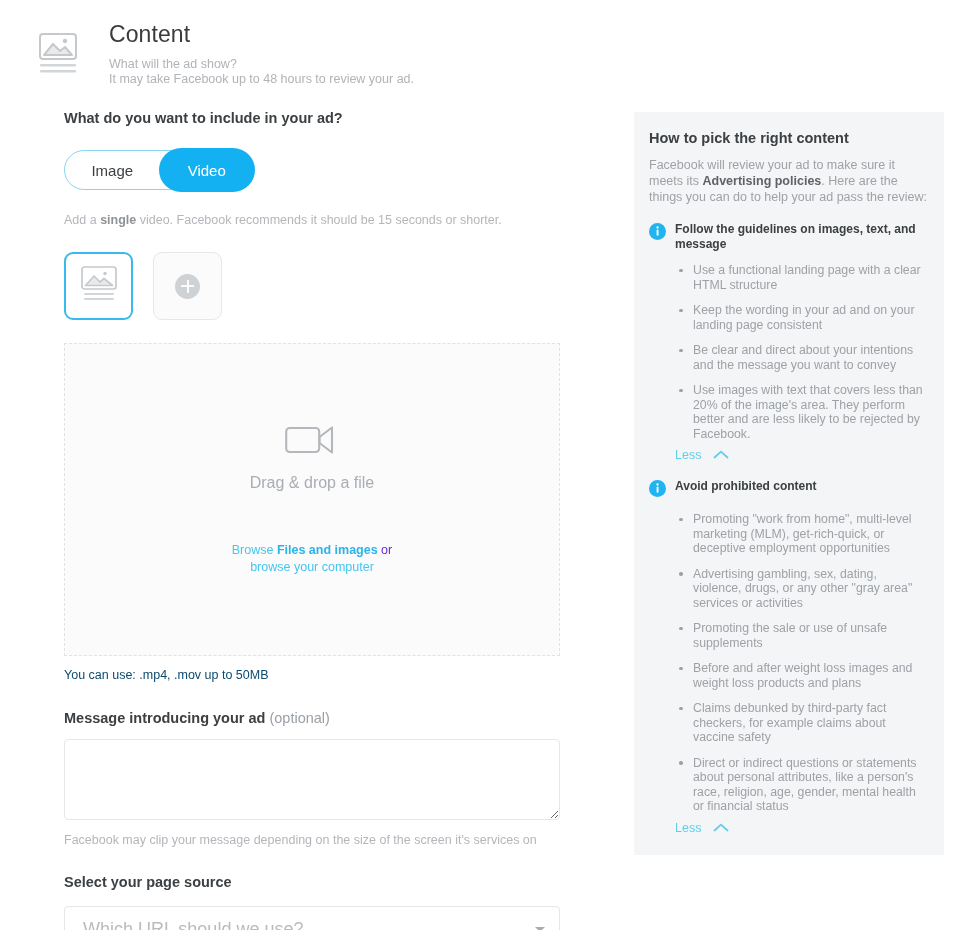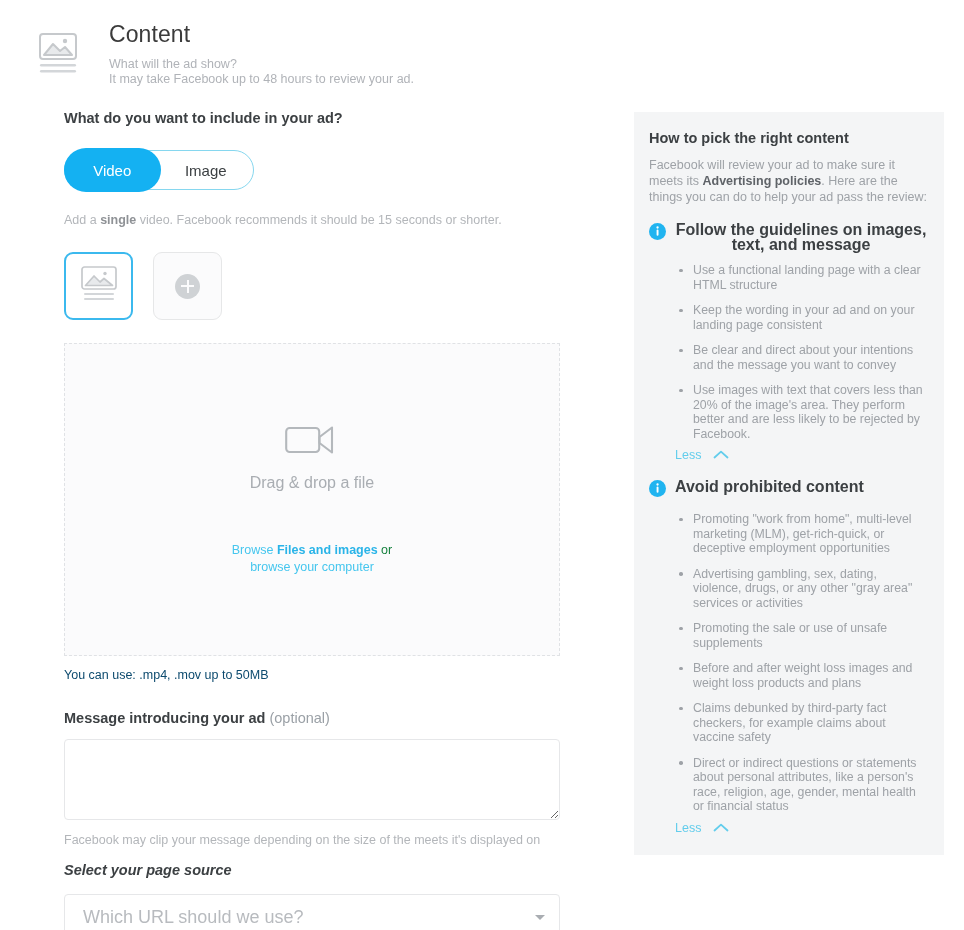--- a/index.html
+++ b/index.html
@@ -160,21 +160,21 @@
     font-weight: 400;
   }
   .dz-browse {
     margin-top: 50px;
     text-align: center;
     font-size: 12.5px;
     line-height: 17px;
     color: #45c6ee;
   }
   .dz-browse b { font-weight: 700; color: #2ab4e8; }
-  .dz-browse .gray { color: #15803d; }
+  .dz-browse .gray { color: #6d28d9; }
 
   .filetypes {
     margin-top: 12px;
     font-size: 12.5px;
     color: #0c4a6e;
   }
 
   .label-msg { margin-top: 26px; }
 
   .textarea {
@@ -185,21 +185,21 @@
     border-radius: 4px;
     background: #ffffff;
   }
   .textarea-note {
     margin-top: 8px;
     font-size: 12.5px;
     color: #b3b6ba;
     line-height: 16px;
   }
 
-  .label-src { margin-top: 12px; font-style: italic; }
+  .label-src { margin-top: 24px; }
 
   .select {
     margin-top: 14px;
     width: 496px;
     height: 47px;
     border: 1px solid #e6e7e9;
     border-radius: 4px;
     background: #ffffff;
     display: flex;
     align-items: center;
@@ -242,25 +242,24 @@
   .sb-intro b { color: #5f6368; font-weight: 700; }
 
   .sb-block { margin-top: 17px; }
   .sb-block-head {
     display: flex;
     align-items: flex-start;
     gap: 9px;
   }
   .info-icon { flex: 0 0 17px; margin-top: 1px; }
   .sb-block-title {
-    font-size: 16px;
+    font-size: 12px;
     font-weight: 700;
     color: #3c4043;
     line-height: 15px;
-    text-align: center;
   }
   .sb-list {
     margin: 11px 0 0 28px;
     padding: 0;
     list-style: none;
   }
   .sb-list li {
     position: relative;
     padding-left: 16px;
     margin-bottom: 11px;
@@ -311,22 +310,22 @@
       </div>
     </div>
   </div>
 
   <div class="left-col">
 
     <div class="section-label">What do you want to include in your ad?</div>
 
     
     <div class="toggle">
+      <div class="toggle-opt">Image</div>
       <div class="toggle-opt active">Video</div>
-      <div class="toggle-opt">Image</div>
     </div>
 
     
     <div class="hint"><span>Add a </span><b>single</b><span> video. Facebook recommends it should be 15 seconds or shorter.</span></div>
 
     
     <div class="thumbs">
       <div class="thumb selected">
         <span>
           <svg width="38" height="36" viewBox="0 0 38 36">
@@ -359,21 +358,21 @@
     </div>
 
     <div class="filetypes">You can use: .mp4, .mov up to 50MB</div>
 
     
     <div class="section-label label-msg">
       <span>Message introducing your ad</span>
       <span class="optional">(optional)</span>
     </div>
     <textarea class="textarea" placeholder="" style=""></textarea>
-    <div class="textarea-note">Facebook may clip your message depending on the size of the meets it's displayed on</div>
+    <div class="textarea-note">Facebook may clip your message depending on the size of the screen it's services on</div>
 
     
     <div class="section-label label-src">Select your page source</div>
     <div class="select">
       <span class="select-value">Which URL should we use?</span>
       <span class="caret"></span>
     </div>
   </div>
 
   <div class="sidebar">

